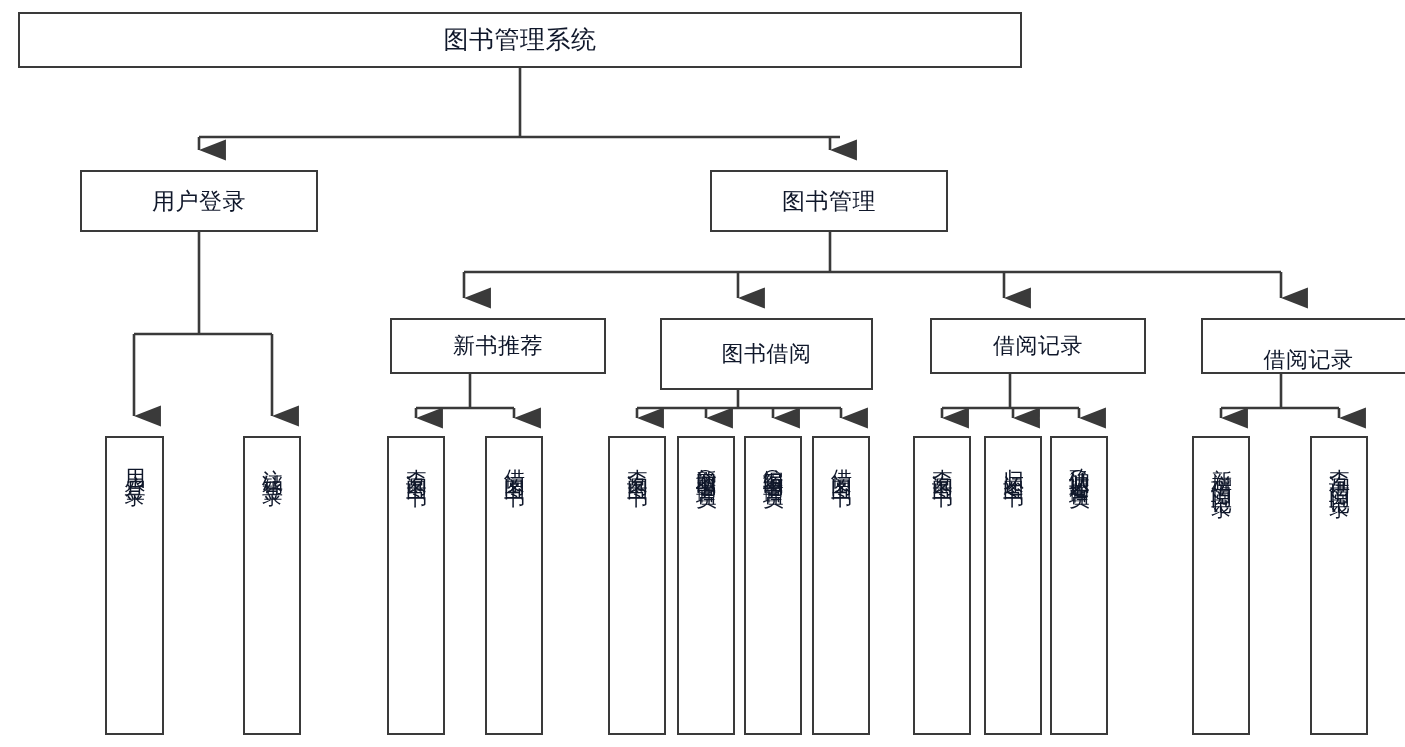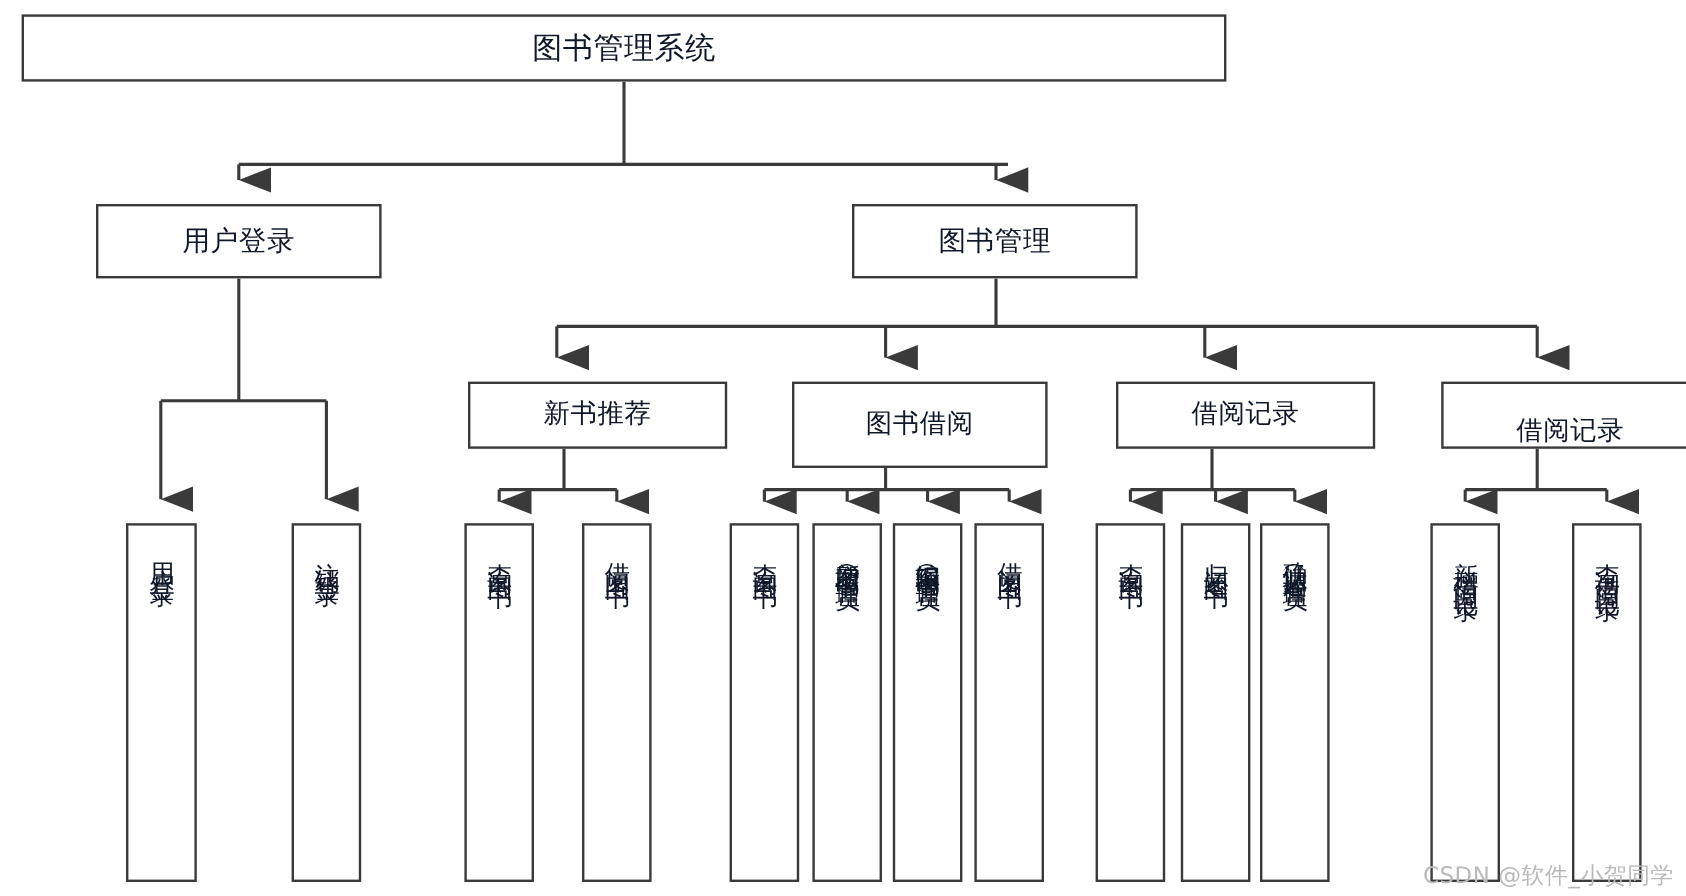--- a/index.html
+++ b/index.html
@@ -201,14 +201,13 @@
         <span class="node-label">确认归还（管理员）</span>
       </div>
       <div class="node leaf" style="left: 1192px; top: 436px; width: 58px; height: 299px;">
         <span class="node-label">新增借阅记录</span>
       </div>
       <div class="node leaf" style="left: 1310px; top: 436px; width: 58px; height: 299px;">
         <span class="node-label">查询借阅记录</span>
       </div>
     </div>
 
-  <div id="watermark">CSDN @软件_小贺同学</div>
 </div>
 
 </body></html>

